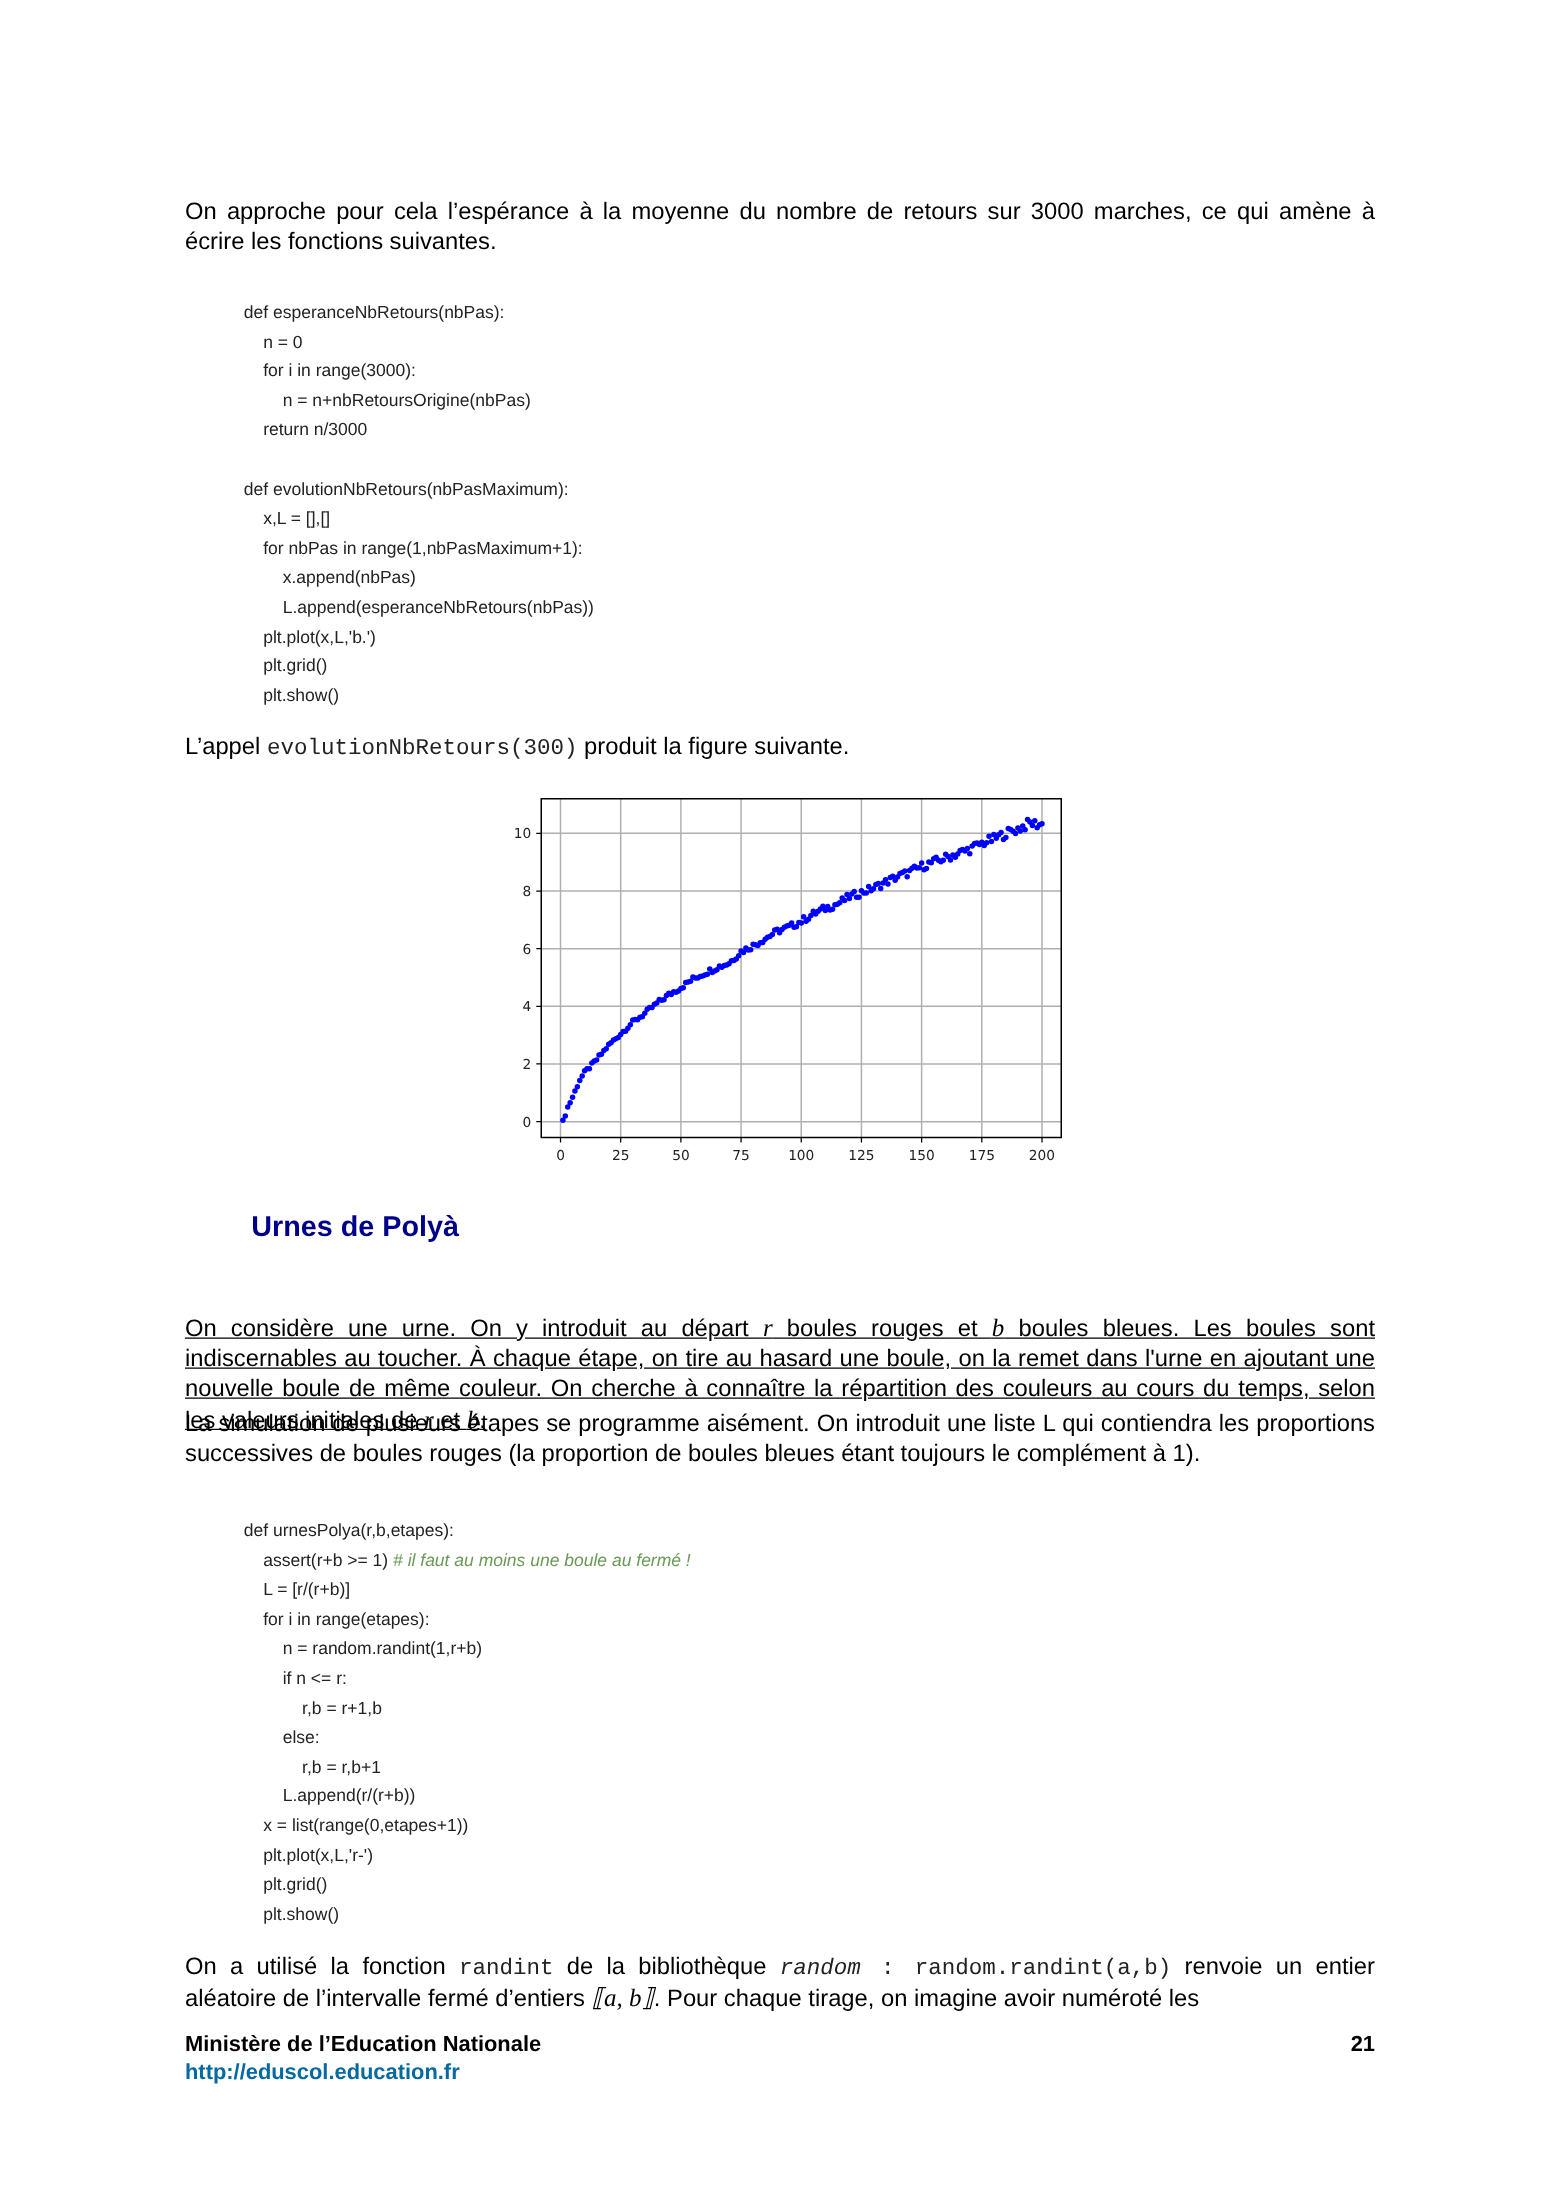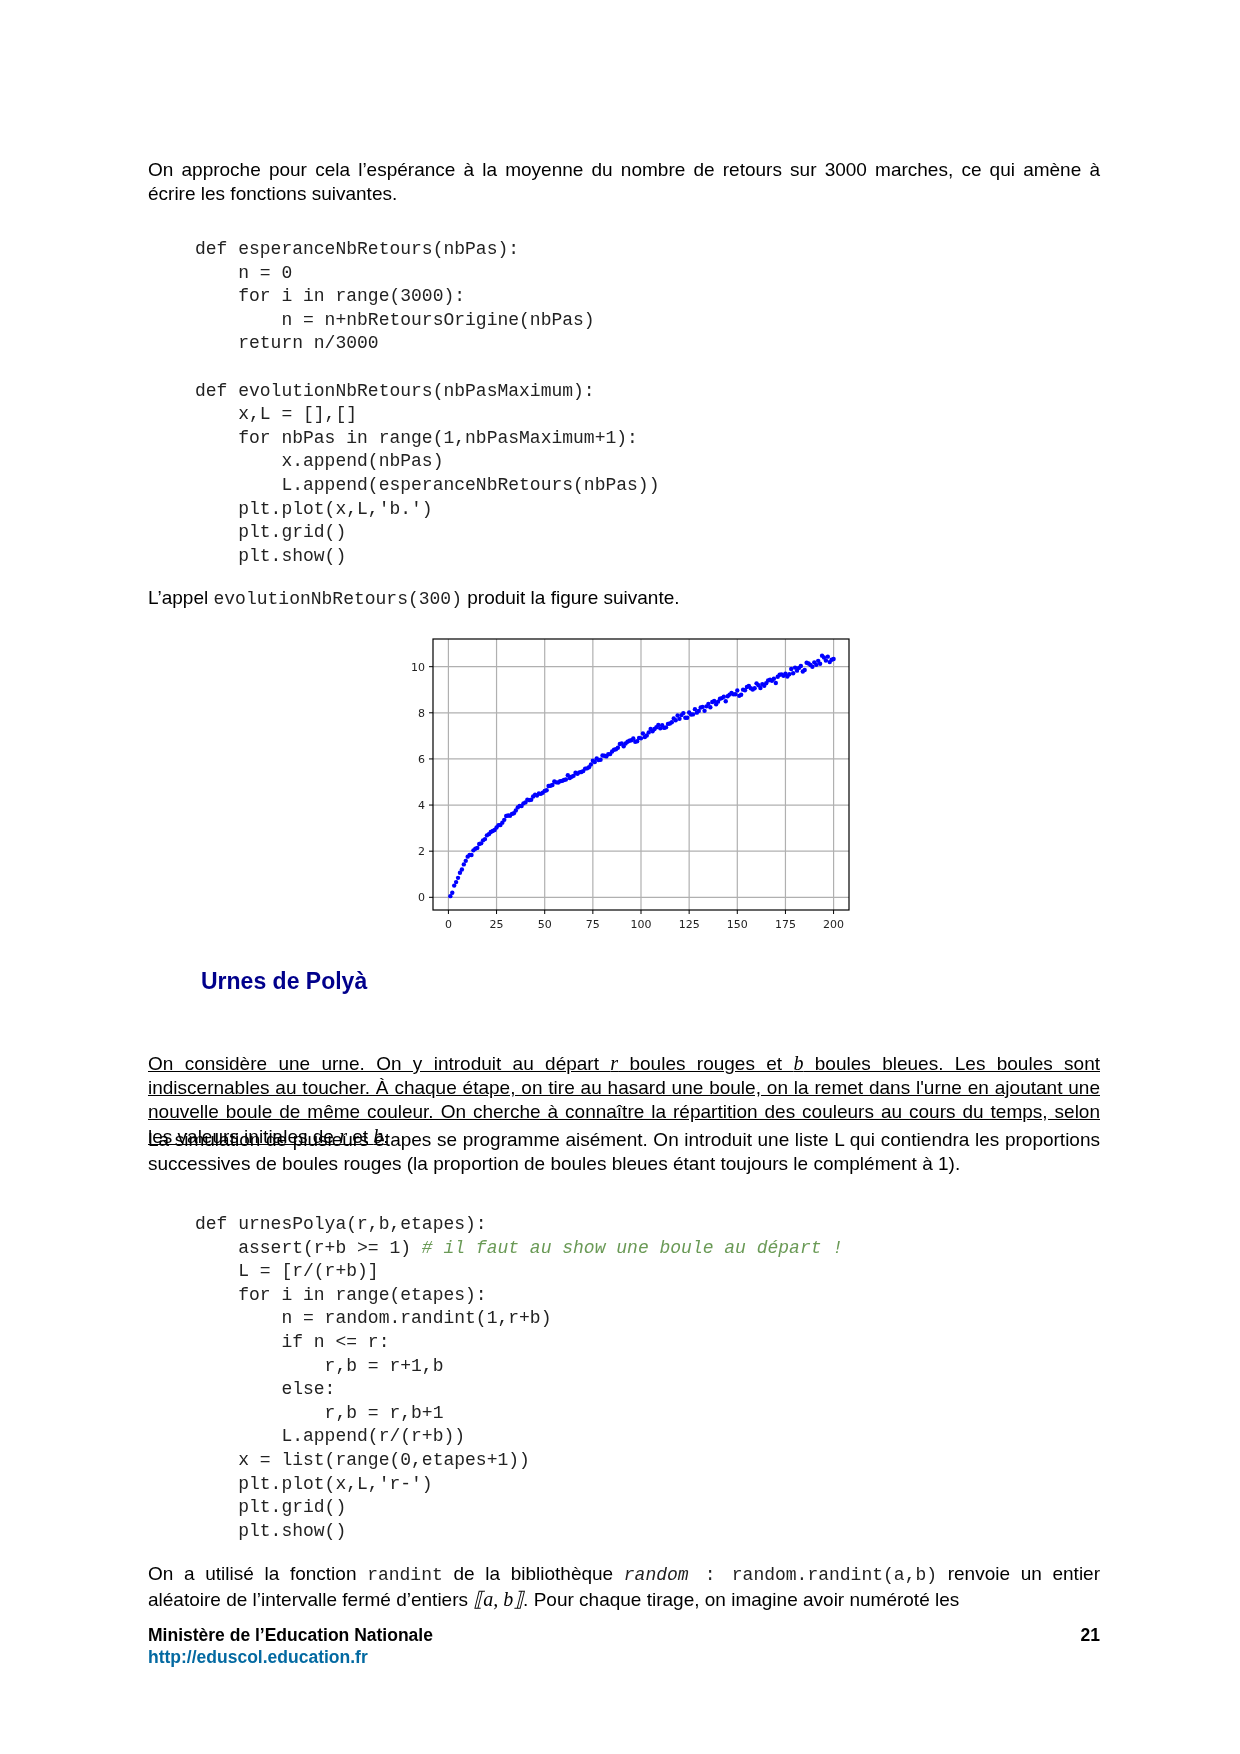--- a/index.html
+++ b/index.html
@@ -1,21 +1,21 @@
 <!DOCTYPE html>
 <html><head>
   <meta charset="utf-8">
   <style>
     html, body { margin: 0; padding: 0; background: #fff; }
     body { width: 1240px; height: 1754px; position: relative; overflow: hidden;
            font-family: "Liberation Sans", sans-serif; color: #000; }
     .page { position: absolute; left: 148px; top: 0; width: 952px; }
     p.body { font-size: 19px; line-height: 24px; margin: 0; text-align: justify; }
     .mono { font-family: "Liberation Mono", monospace; font-size: 18px; color: #222; }
-    pre.code { font-family: Liberation Mono, monospace; font-size: 18px; line-height: 23.6px;
+    pre.code { font-family: Liberation Sans, sans-serif; font-size: 14px; line-height: 23.6px;
                margin: 0; color: #222; white-space: pre; }
     .comment { color: #6a9a56; font-style: italic; }
     .math { font-family: "Liberation Serif", serif; font-style: italic; font-size: 20px; }
     h2.section { color: #00008b; font-size: 23px; font-weight: bold; margin: 4px; }
     .footer { position: absolute; left: 148px; top: 1624px; width: 952px;
               font-size: 17.5px; font-weight: bold; line-height: 22px; }
     .footer a { color: #0369a1; }
     .pagenum { position: absolute; right: 0; top: 0; }
     svg text { font-family: "DejaVu Sans", sans-serif; }
   </style>
@@ -296,21 +296,21 @@
 
   <h2 class="section" style="position:absolute; top:964px; left:49px;">Urnes de Polyà</h2>
 
   <p class="body" style="position:absolute; top:1051px; width:952px;text-decoration:underline;">
     <span>On considère une urne. On y introduit au départ </span><span class="math">r</span><span> boules rouges et </span><span class="math">b</span><span> boules bleues. Les boules sont indiscernables au toucher. À chaque étape, on tire au hasard une boule, on la remet dans l'urne en ajoutant une nouvelle boule de même couleur. On cherche à connaître la répartition des couleurs au cours du temps, selon les valeurs initiales de </span><span class="math">r</span><span> et </span><span class="math">b</span><span>.</span>
   </p>
 
   <p class="body" style="position:absolute; top:1128px; width:952px;">La simulation de plusieurs étapes se programme aisément. On introduit une liste L qui contiendra les proportions successives de boules rouges (la proportion de boules bleues étant toujours le complément à 1).</p>
 
   <pre class="code" style="position:absolute; top:1213px; left:47px;"><span>def urnesPolya(r,b,etapes):</span>
-<span>    assert(r+b &gt;= 1) </span><span class="comment"># il faut au show une boule au départ !</span>
+<span>    assert(r+b &gt;= 1) </span><span class="comment"># il faut au moins une boule au fermé !</span>
 <span>    L = [r/(r+b)]
     for i in range(etapes):
         n = random.randint(1,r+b)
         if n &lt;= r:
             r,b = r+1,b
         else:
             r,b = r,b+1
         L.append(r/(r+b))
     x = list(range(0,etapes+1))
     plt.plot(x,L,'r-')

